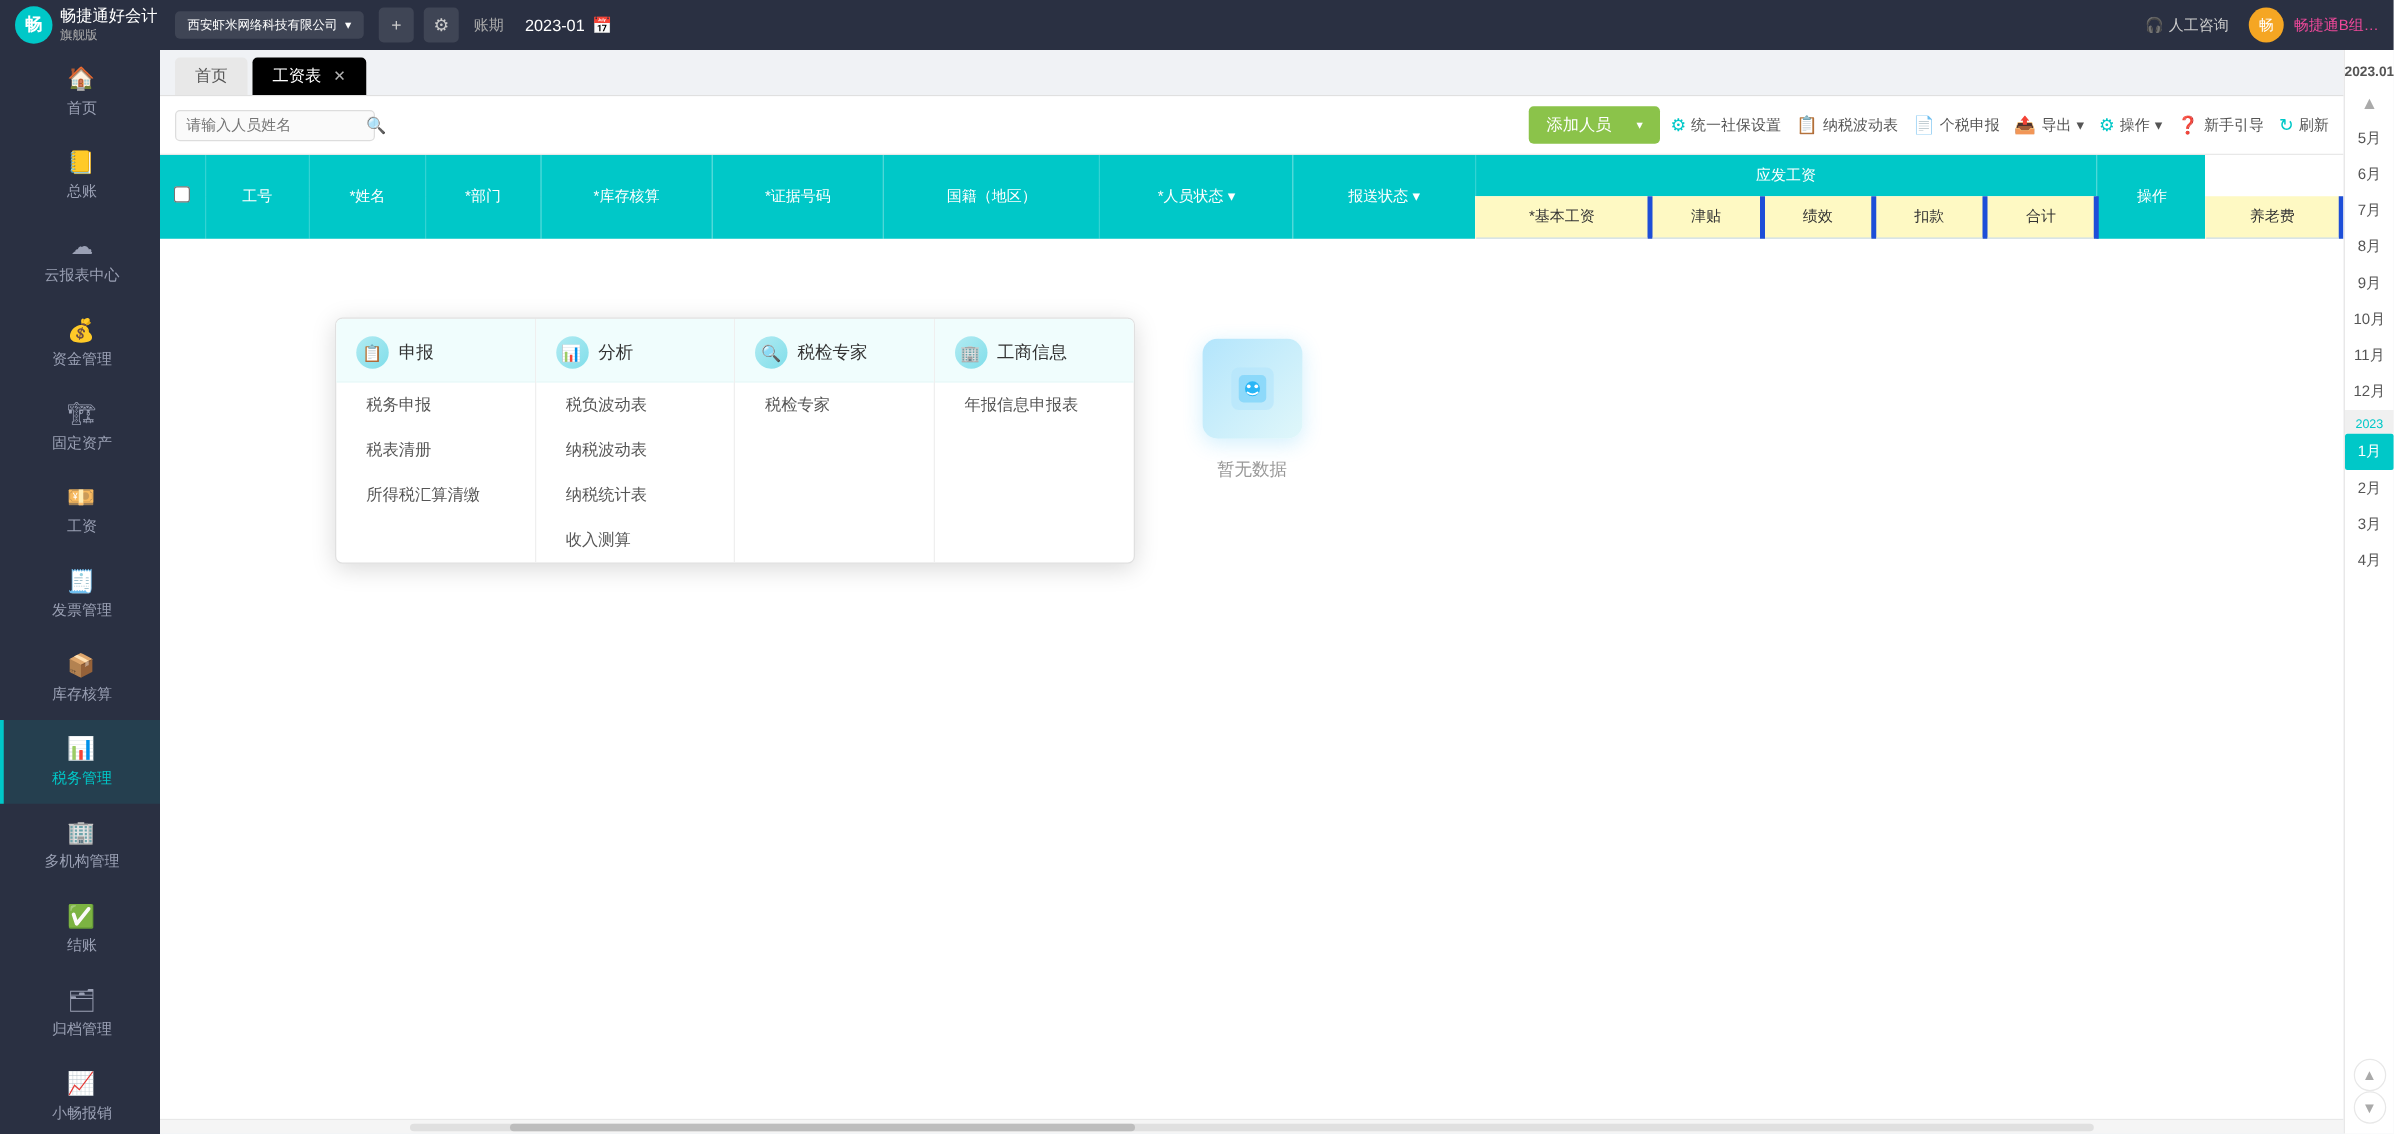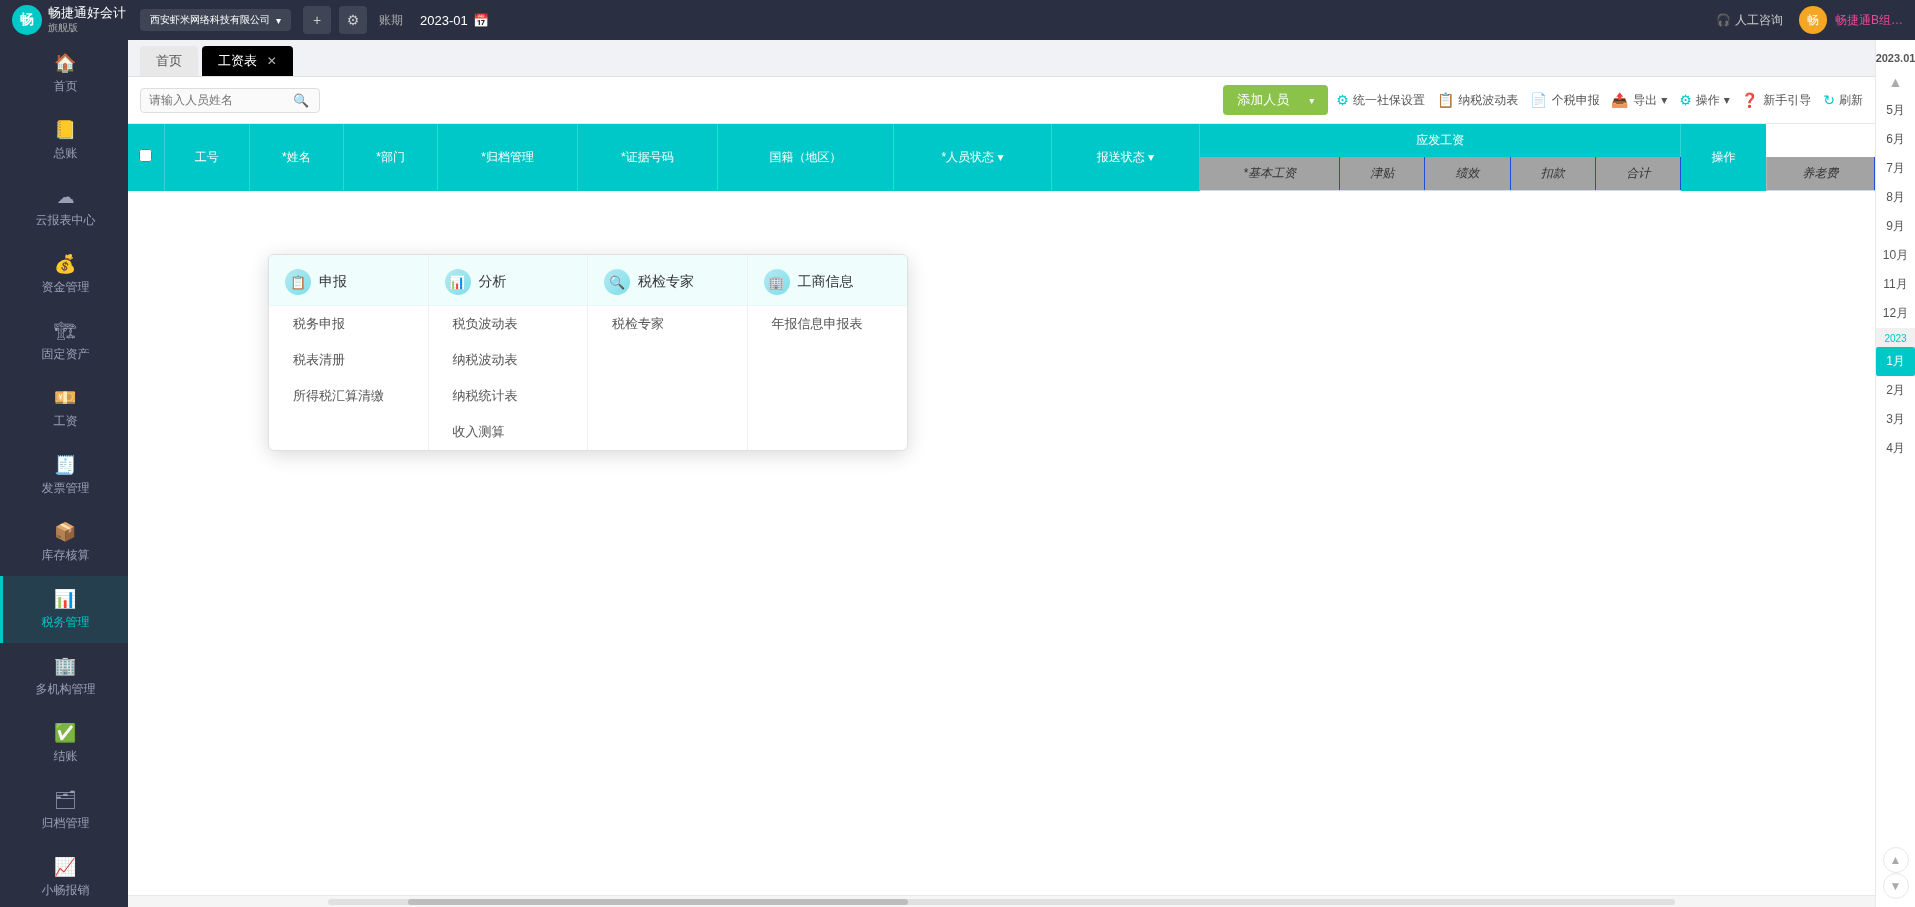--- a/index.html
+++ b/index.html
@@ -143,21 +143,21 @@
       background: #fff;
       gap: 8px;
       border-bottom: 1px solid #e8e8e8;
     }
     .search-input-wrap {
       display: flex;
       align-items: center;
       border: 1px solid #ddd;
       border-radius: 4px;
       padding: 4px 8px;
-      width: 180px;
+      width: 160px;
       background: #fafafa;
       gap: 4px;
     }
     .search-input {
       border: none; outline: none;
       background: transparent;
       font-size: 12px;
       color: #999;
       width: 140px;
     }
@@ -199,26 +199,25 @@
       background: #00c8c8;
       color: white;
       font-size: 12px;
       font-weight: normal;
       padding: 8px 10px;
       border-right: 1px solid rgba(255,255,255,0.2);
       white-space: nowrap;
       text-align: center;
     }
     .data-table thead tr.sub-header th {
-      background: #a3a3a3;
+      background: #fef9c3;
       color: #333;
       font-size: 12px;
       border-bottom: 1px solid #cde;
-      border-right: 1px solid #1d4ed8;
-      font-style: italic;
+      border-right: 4px solid #1d4ed8;
     }
     .checkbox-col { width: 36px; }
 
     
     .empty-state {
       display: flex;
       flex-direction: column;
       align-items: center;
       justify-content: center;
       padding: 80px 0;
@@ -515,41 +514,54 @@
       <div class="table-container">
         <table class="data-table">
           <thead>
             <tr>
               <th class="checkbox-col" rowspan="2">
                 <input type="checkbox" style="">
               </th>
               <th rowspan="2">工号</th>
               <th rowspan="2">*姓名</th>
               <th rowspan="2">*部门</th>
-              <th rowspan="2">*归档管理</th>
+              <th rowspan="2">*库存核算</th>
               <th rowspan="2">*证据号码</th>
               <th rowspan="2">国籍（地区）</th>
               <th rowspan="2">*人员状态 ▾</th>
               <th rowspan="2">报送状态 ▾</th>
               <th colspan="5">应发工资</th>
               <th rowspan="2">操作</th>
             </tr>
             <tr class="sub-header">
               <th>*基本工资</th>
               <th>津贴</th>
               <th>绩效</th>
               <th>扣款</th>
               <th>合计</th>
               <th>养老费</th>
             </tr>
           </thead>
           <tbody>
           </tbody>
         </table>
 
+        <div class="empty-state">
+          <div class="empty-icon">
+            <svg width="50" height="50" viewBox="0 0 50 50" fill="none">
+              <rect x="8" y="8" width="34" height="34" rx="6" fill="#b3e5fc" opacity="0.6"></rect>
+              <rect x="14" y="14" width="22" height="22" rx="4" fill="#81d4fa" opacity="0.8"></rect>
+              <circle cx="25" cy="25" r="6" fill="#29b6f6"></circle>
+              <circle cx="22" cy="23" r="1.5" fill="white"></circle>
+              <circle cx="28" cy="23" r="1.5" fill="white"></circle>
+              <path d="M21 28 Q25 31 29 28" stroke="white" stroke-width="1.5" fill="none" stroke-linecap="round"></path>
+            </svg>
+          </div>
+          <span>暂无数据</span>
+        </div>
       </div>
 
       <div class="bottom-scrollbar">
         <div class="scrollbar-track">
           <div class="scrollbar-thumb"></div>
         </div>
       </div>
 
       <div class="dropdown-menu">
         <div class="dropdown-menu-grid">

